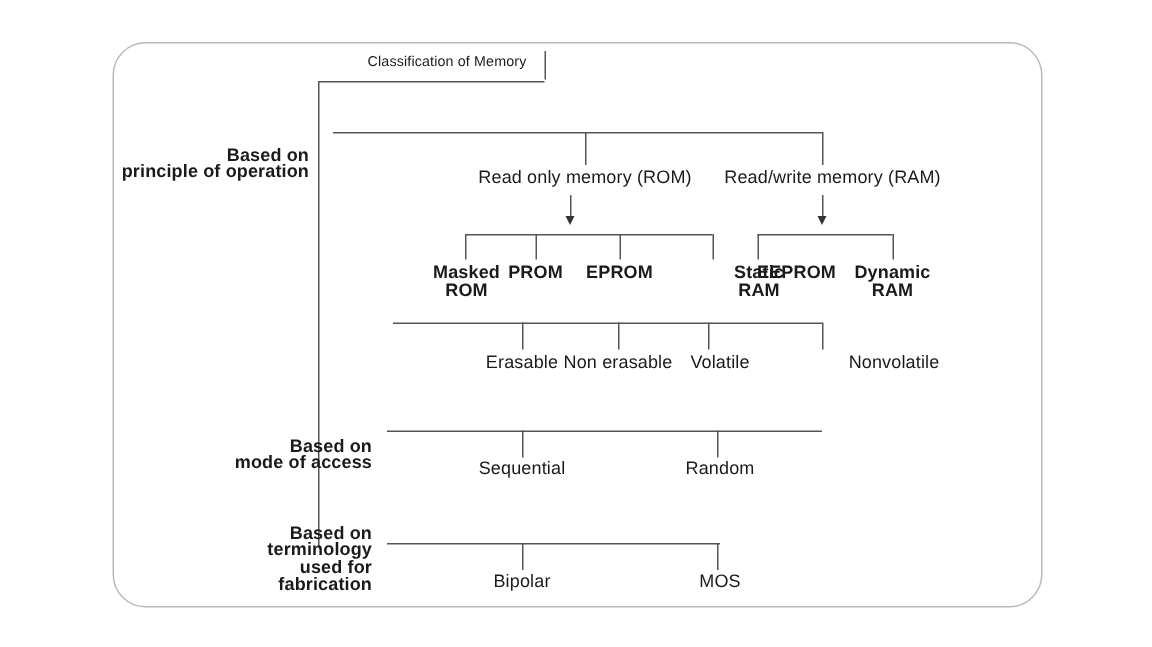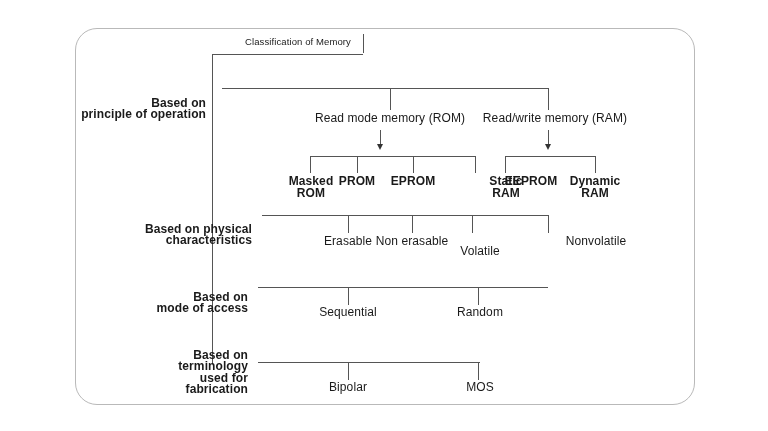--- a/index.html
+++ b/index.html
@@ -69,21 +69,21 @@
     <span style="white-space:pre-line;">Based on
 principle of operation</span>
   </div>
 
   <div class="hline" style="left:222px;top:88px;width:326px;"></div>
 
   <div class="vline" style="left:390px;top:88px;height:22px;"></div>
 
   <div class="vline" style="left:548px;top:88px;height:22px;"></div>
 
-  <div class="lbl center" style="left:390px;top:113px;">Read mode memory (ROM)</div>
+  <div class="lbl center" style="left:390px;top:113px;">Read only memory (ROM)</div>
   <div class="lbl center" style="left:555px;top:113px;">Read/write memory (RAM)</div>
 
   <div class="vline" style="left:380px;top:130px;height:15px;"></div>
   <div class="arrow" style="left:380px;top:144px;"></div>
 
   <div class="vline" style="left:548px;top:130px;height:15px;"></div>
   <div class="arrow" style="left:548px;top:144px;"></div>
 
   <div class="hline" style="left:310px;top:156px;width:165px;"></div>
   <div class="vline" style="left:310px;top:156px;height:17px;"></div>
@@ -99,35 +99,31 @@
 
   <div class="hline" style="left:505px;top:156px;width:90px;"></div>
   <div class="vline" style="left:505px;top:156px;height:17px;"></div>
   <div class="vline" style="left:595px;top:156px;height:17px;"></div>
 
   <div class="lbl bold center" style="left:506px;top:176px;white-space:pre-line;">Static
 RAM</div>
   <div class="lbl bold center" style="left:595px;top:176px;white-space:pre-line;">Dynamic
 RAM</div>
 
-  <div class="lbl bold right" style="left:252px;top:212px;text-align:right;">
-    <span style="white-space:pre-line;">Based on physical
-characteristics</span>
-  </div>
 
   <div class="hline" style="left:262px;top:215px;width:286px;"></div>
 
   <div class="vline" style="left:348px;top:215px;height:18px;"></div>
   <div class="vline" style="left:412px;top:215px;height:18px;"></div>
   <div class="vline" style="left:472px;top:215px;height:18px;"></div>
   <div class="vline" style="left:548px;top:215px;height:18px;"></div>
 
   <div class="lbl center" style="left:348px;top:236px;">Erasable</div>
   <div class="lbl center" style="left:412px;top:236px;">Non erasable</div>
-  <div class="lbl center" style="left:480px;top:246px;">Volatile</div>
+  <div class="lbl center" style="left:480px;top:236px;">Volatile</div>
   <div class="lbl center" style="left:548px;top:236px;margin-left:48px;">Nonvolatile</div>
 
   <div class="lbl bold right" style="left:248px;top:280px;text-align:right;">
     <span style="white-space:pre-line;">Based on
 mode of access</span>
   </div>
 
   <div class="hline" style="left:258px;top:287px;width:290px;"></div>
 
   <div class="vline" style="left:348px;top:287px;height:18px;"></div>

